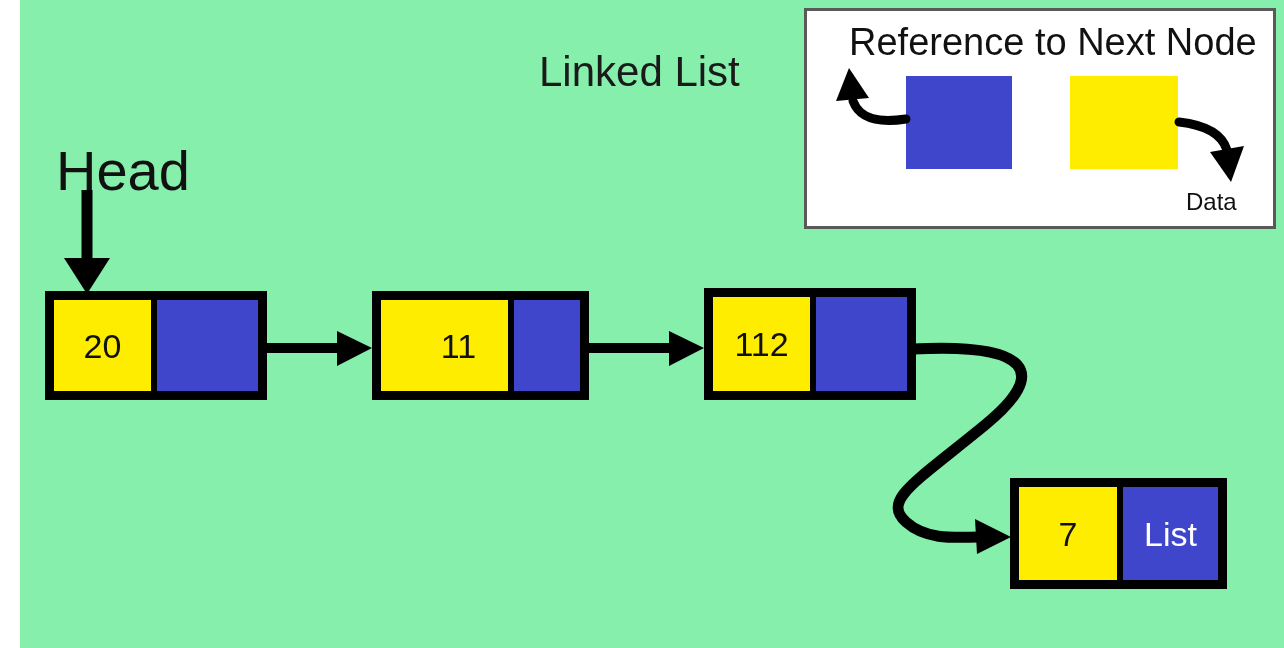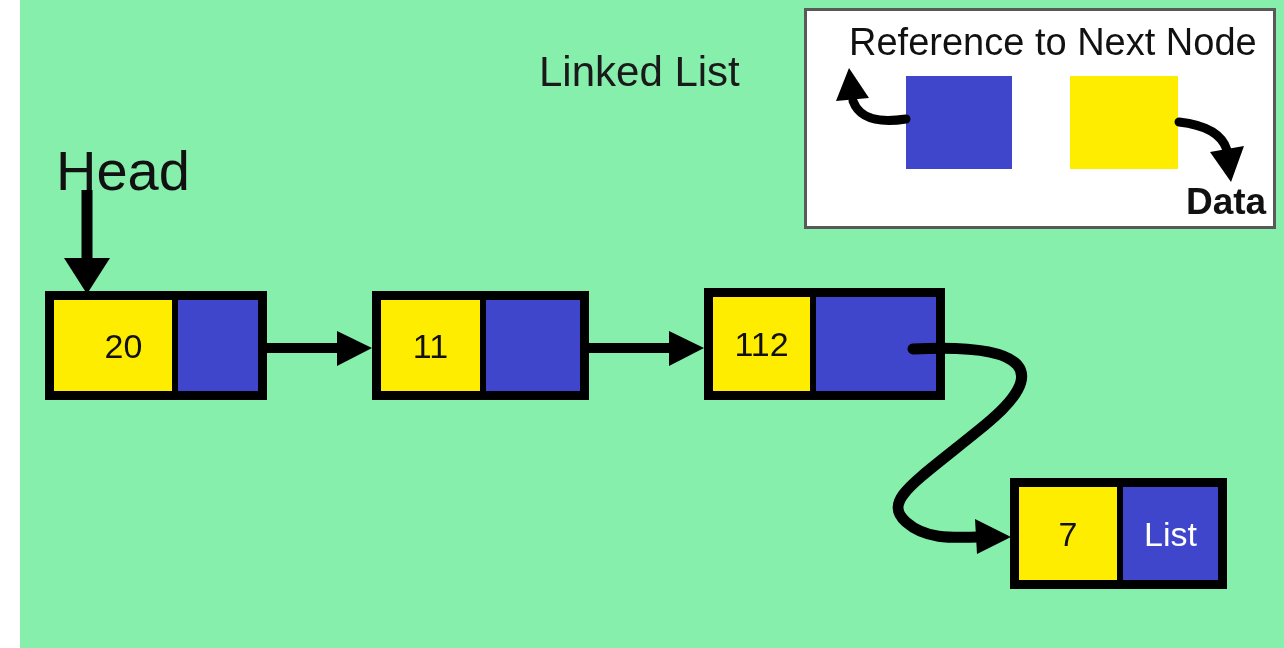--- a/index.html
+++ b/index.html
@@ -60,25 +60,24 @@
     top: 22px;
     font-size: 38px;
     line-height: 40px;
     color: #111111;
     white-space: nowrap;
   }
   .legend-caption-data {
     position: absolute;
     left: 1166px;
     top: 182px;
-    font-size: 37px;
+    font-size: 24px;
     line-height: 40px;
     color: #111111;
     white-space: nowrap;
-    font-weight: bold;
   }
   .legend-swatch-blue {
     position: absolute;
     left: 886px;
     top: 76px;
     width: 106px;
     height: 93px;
     background: #4046cc;
   }
   .legend-swatch-yellow {
@@ -118,26 +117,26 @@
     line-height: 34px;
     color: #111111;
     white-space: nowrap;
   }
   .cell-next .cell-text {
     color: #ffffff;
   }
 
   #node-1 { left: 25px;  top: 291px; width: 222px; height: 109px; }
   #node-2 { left: 352px; top: 291px; width: 217px; height: 109px; }
-  #node-3 { left: 684px; top: 288px; width: 241px; height: 112px; }
+  #node-3 { left: 684px; top: 288px; width: 212px; height: 112px; }
   #node-4 { left: 990px; top: 478px; width: 217px; height: 111px; }
 
   
-  #node-1 .cell-data { flex: 0 0 97px; padding-left: 21px; }
-  #node-2 .cell-data { flex: 0 0 99px; }
+  #node-1 .cell-data { flex: 0 0 97px; }
+  #node-2 .cell-data { flex: 0 0 99px; padding-left: 28px; }
   #node-3 .cell-data { flex: 0 0 97px; }
   #node-4 .cell-data { flex: 0 0 98px; }
 
   
   #arrows {
     position: absolute;
     left: 0;
     top: 0;
     width: 1284px;
     height: 648px;

